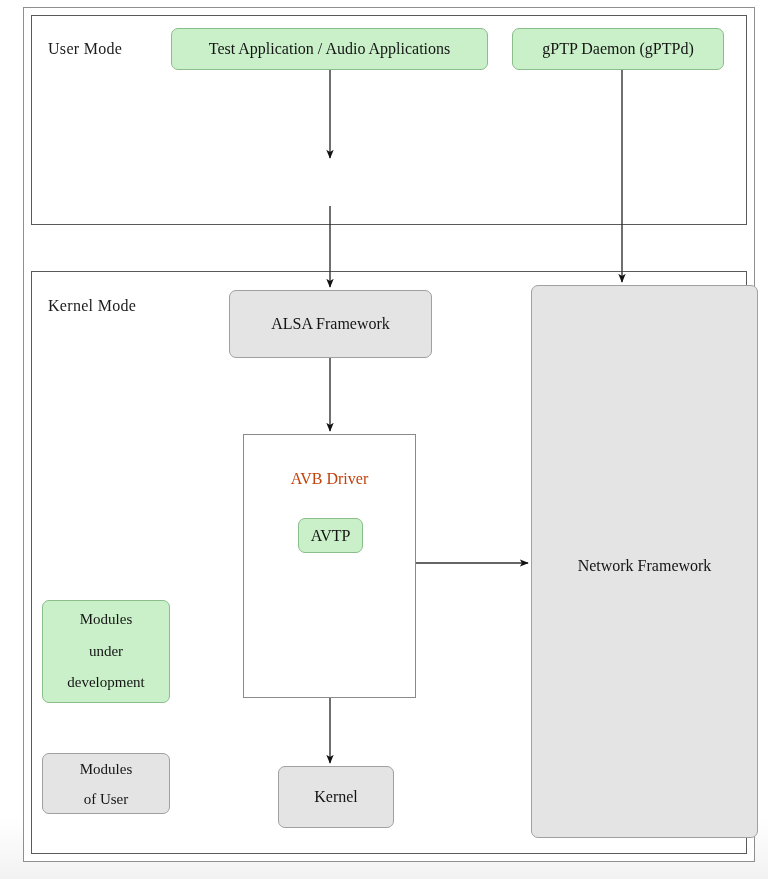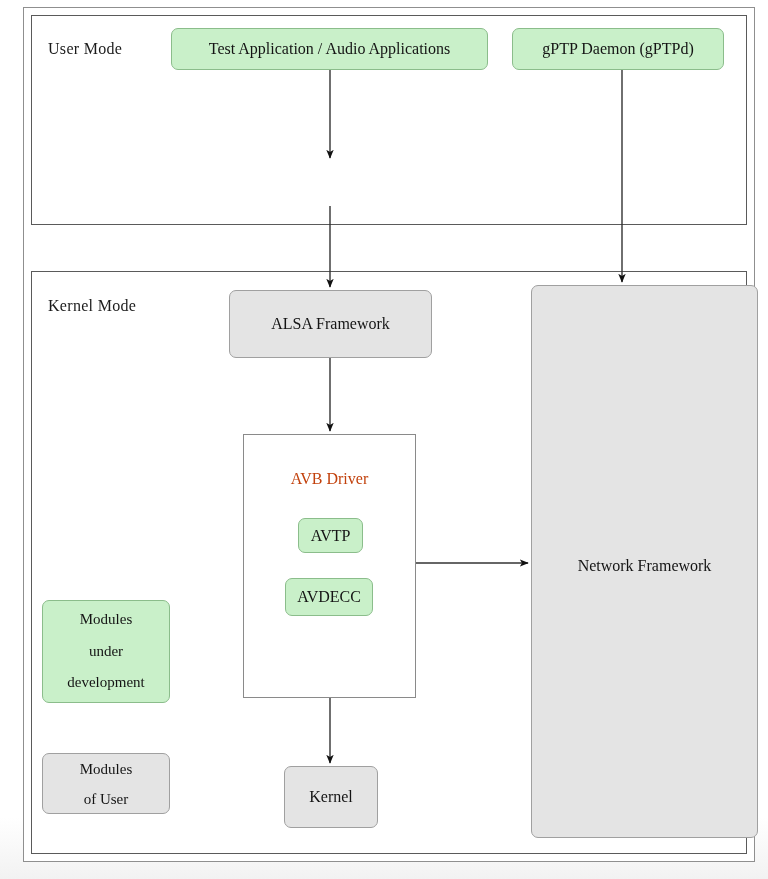--- a/index.html
+++ b/index.html
@@ -88,21 +88,21 @@
   #node-alsa-userlib  { left:175px;  top:161px; width:309px; height:45px;  }
   #node-alsa-framework{ left:229px;  top:290px; width:203px; height:68px;  }
   #node-network-fw    { left:531px;  top:285px; width:227px; height:553px;
                         justify-content:flex-start; padding-top:268px; }
   #node-avb-driver    { left:243px;  top:434px; width:173px; height:264px; }
   #avb-driver-title   { position:absolute; left:0; top:32px; width:100%;
                         text-align:center; font-size:16px; color:#c2410c; }
   #node-avtp          { left:298px;  top:518px; width:65px;  height:35px;  }
   #node-avdecc        { left:285px;  top:578px; width:88px;  height:38px;  }
   #node-msrp-mvrp     { left:265px;  top:639px; width:129px; height:39px;  }
-  #node-kernel        { left:284px;  top:766px; width:94px; height:62px;  }
+  #node-kernel        { left:278px;  top:766px; width:116px; height:62px;  }
   #legend-under-dev   { left:42px;   top:600px; width:128px; height:103px;
                         font-size:15px; line-height:2.1; }
   #legend-of-linux    { left:42px;   top:753px; width:128px; height:61px;
                         font-size:15px; line-height:2.0; }
 
   
   #connectors {
     position: absolute;
     left: 0; top: 0;
     width: 768px; height: 879px;
@@ -140,23 +140,20 @@
   </div>
 
   <div class="node plain" id="node-avb-driver">
     <span id="avb-driver-title">AVB Driver</span>
   </div>
 
   <div class="node green" id="node-avtp">
     <span class="line">AVTP</span>
   </div>
 
-  <div class="node green" id="node-avdecc">
-    <span class="line">AVDECC</span>
-  </div>
 
 
   <div class="node grey" id="node-kernel">
     <span class="line">Kernel</span>
   </div>
 
   <div class="node green" id="legend-under-dev">
     <span class="line">Modules</span>
     <span class="line">under</span>
     <span class="line">development</span>

